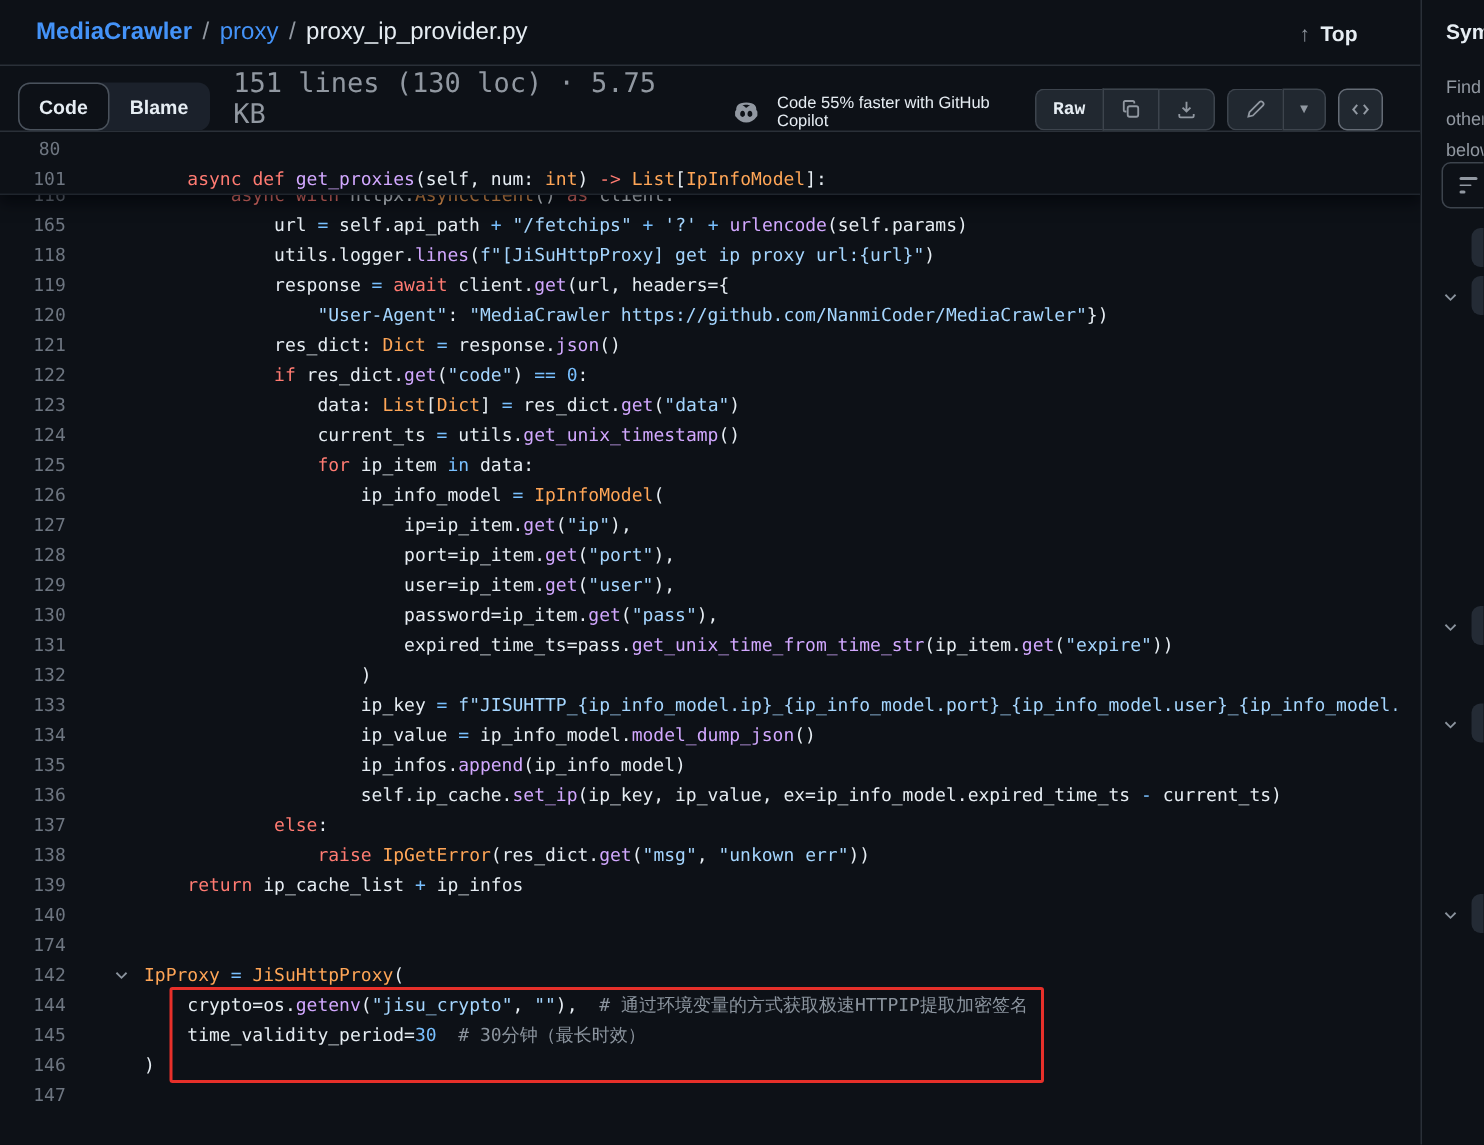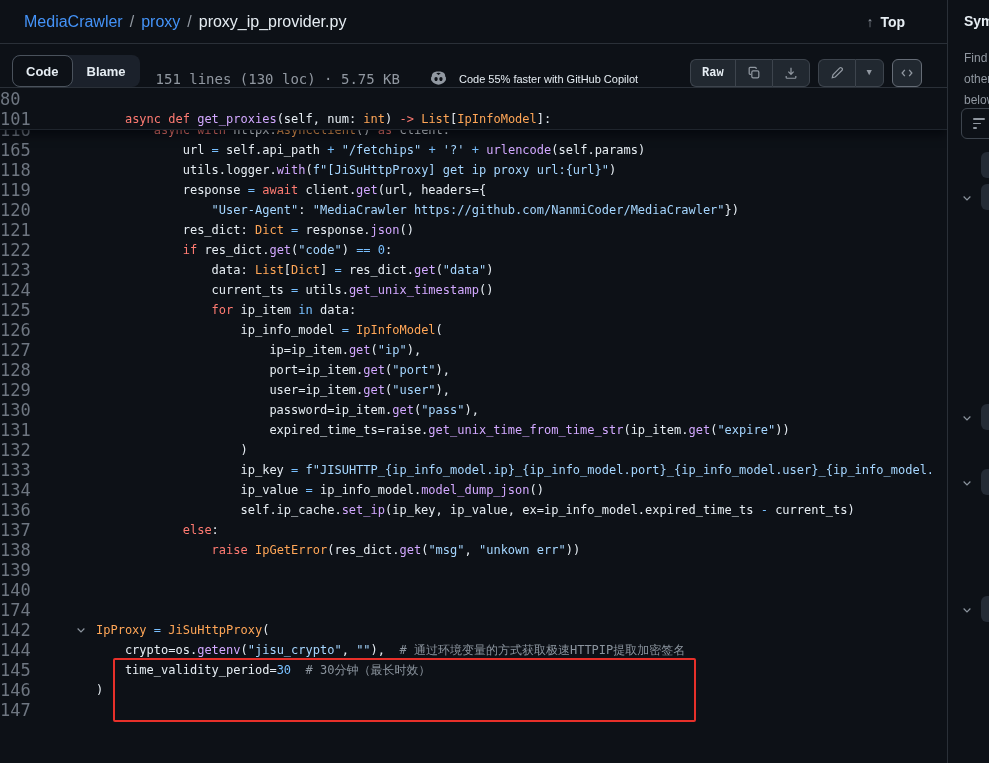--- a/index.html
+++ b/index.html
@@ -10,36 +10,36 @@
   }
   *{box-sizing:border-box}
   html,body{margin:0;padding:0}
   body{width:989px;height:763px;overflow:hidden;background:var(--bg);
        font-family:"Liberation Sans",sans-serif;color:var(--text)}
   .page{position:relative;width:989px;height:763px;display:flex;background:var(--bg)}
   .main{position:relative;width:947px;flex:none;overflow:hidden}
 
   
   .crumb-row{height:43px;display:flex;align-items:center;padding:0 42px 0 24px;font-size:16px}
-  .crumb-repo{color:var(--link);font-weight:400;cursor:pointer}
+  .crumb-repo{color:var(--link);font-weight:700;cursor:pointer}
   .crumb-sep{color:var(--muted);margin:0 7px}
   .crumb-folder{color:var(--link);cursor:pointer}
   .crumb-file{color:var(--text);font-weight:400}
   .top-link{margin-left:auto;display:flex;align-items:center;gap:7px;font-size:14px;font-weight:600;color:var(--text);cursor:pointer}
   .up-arrow{color:var(--muted);font-size:14px}
 
   
   .toolbar{height:45px;border-top:1px solid #2a3038;border-bottom:1px solid #2a3038;
            display:flex;align-items:flex-end;padding:0 25px 0 12px}
   .segmented{display:flex;background:#1b212b;border-radius:8px;height:32px}
   .seg{height:32px;padding:0 13px;font-size:13px;font-weight:600;color:var(--text);
        background:transparent;border:1px solid transparent;border-radius:8px;
        font-family:"Liberation Sans",sans-serif;cursor:pointer}
   .seg.active{background:var(--bg);border-color:#4a525c}
-  .meta{margin-left:16px;font-family:"DejaVu Sans Mono",monospace;font-size:14px;color:var(--muted)}
+  .meta{margin-left:16px;font-family:"DejaVu Sans Mono",monospace;font-size:18px;color:var(--muted)}
   .copilot{display:flex;align-items:center;gap:12px;margin-left:30px;font-size:11px;font-weight:400}
   .copilot svg{flex:none}
   .spacer{flex:1}
   .btn{height:28px;display:flex;align-items:center;justify-content:center;
        background:var(--btnbg);border:1px solid var(--btnbd);color:var(--text);
        font-size:12px;font-weight:600;padding:0 11px;cursor:pointer;
        font-family:Liberation Mono, monospace}
   .btn .ic{display:flex;align-items:center;justify-content:center;color:var(--muted)}
   .btn-group{display:flex}
   .btn-group .btn{border-radius:0;border-right-width:0}
@@ -47,21 +47,21 @@
   .btn-group .btn:last-child{border-radius:0 6px 6px 0;border-right-width:1px}
   .btn-group.single .btn{border-radius:6px}
   .ml8{margin-left:8px}
   .sym-toggle{width:30px;padding:0;border-radius:6px;border-color:#656c76}
 
   
   .code-area{position:absolute;top:89px;left:0;right:0;bottom:0;overflow:hidden;
              font-family:"DejaVu Sans Mono",monospace}
   #code-lines{position:absolute;top:31px;left:0;right:16px}
   .code-row{display:flex;height:20px;line-height:20px;font-size:12px}
-  .ln{width:66px;flex:none;text-align:left;color:var(--lnum);font-size:17px;cursor:pointer}
+  .ln{width:66px;flex:none;text-align:center;color:var(--lnum);font-size:12px;cursor:pointer}
   .fold{width:30px;flex:none;display:flex;align-items:center;justify-content:center}
   .cl{flex:1;white-space:pre;overflow:hidden}
   .tk-k{color:var(--kw)} .tk-v{color:var(--ent)} .tk-f{color:var(--fn)}
   .tk-s{color:var(--str)} .tk-c{color:var(--con)} .tk-p{color:var(--text)}
   .tk-m{color:var(--cmt)}
   .sticky{position:absolute;top:0;left:0;right:0;z-index:3;background:var(--bg);
           border-bottom:1px solid #1f252d;box-shadow:0 5px 9px rgba(1,4,9,.6)}
   .annotation-box{position:absolute;left:113px;top:569px;width:583px;height:64px;
                   border:2px solid var(--ann);border-radius:2px;z-index:4;pointer-events:none}
 
@@ -167,21 +167,21 @@
             <span class="cl"><span class="tk-p">        </span><span class="tk-k">async with</span><span class="tk-p"> httpx.</span><span class="tk-v">AsyncClient</span><span class="tk-p">() </span><span class="tk-k">as</span><span class="tk-p"> client:</span></span>
           </div>
           <div class="code-row">
             <span class="ln">165</span>
             <span class="fold"></span>
             <span class="cl"><span class="tk-p">            url </span><span class="tk-c">=</span><span class="tk-p"> self.api_path </span><span class="tk-c">+</span><span class="tk-p"> </span><span class="tk-s">"/fetchips"</span><span class="tk-p"> </span><span class="tk-c">+</span><span class="tk-p"> </span><span class="tk-s">'?'</span><span class="tk-p"> </span><span class="tk-c">+</span><span class="tk-p"> </span><span class="tk-f">urlencode</span><span class="tk-p">(self.params)</span></span>
           </div>
           <div class="code-row">
             <span class="ln">118</span>
             <span class="fold"></span>
-            <span class="cl"><span class="tk-p">            utils.logger.</span><span class="tk-f">with</span><span class="tk-p">(</span><span class="tk-s">f"[JiSuHttpProxy] get ip proxy url:{url}"</span><span class="tk-p">)</span></span>
+            <span class="cl"><span class="tk-p">            utils.logger.</span><span class="tk-f">lines</span><span class="tk-p">(</span><span class="tk-s">f"[JiSuHttpProxy] get ip proxy url:{url}"</span><span class="tk-p">)</span></span>
           </div>
           <div class="code-row">
             <span class="ln">119</span>
             <span class="fold"></span>
             <span class="cl"><span class="tk-p">            response </span><span class="tk-c">=</span><span class="tk-p"> </span><span class="tk-k">await</span><span class="tk-p"> client.</span><span class="tk-f">get</span><span class="tk-p">(url, headers={</span></span>
           </div>
           <div class="code-row">
             <span class="ln">120</span>
             <span class="fold"></span>
             <span class="cl"><span class="tk-p">                </span><span class="tk-s">"User-Agent"</span><span class="tk-p">: </span><span class="tk-s">"MediaCrawler https://github.com/NanmiCoder/MediaCrawler"</span><span class="tk-p">})</span></span>
@@ -232,55 +232,61 @@
             <span class="cl"><span class="tk-p">                        user=ip_item.</span><span class="tk-f">get</span><span class="tk-p">(</span><span class="tk-s">"user"</span><span class="tk-p">),</span></span>
           </div>
           <div class="code-row">
             <span class="ln">130</span>
             <span class="fold"></span>
             <span class="cl"><span class="tk-p">                        password=ip_item.</span><span class="tk-f">get</span><span class="tk-p">(</span><span class="tk-s">"pass"</span><span class="tk-p">),</span></span>
           </div>
           <div class="code-row">
             <span class="ln">131</span>
             <span class="fold"></span>
-            <span class="cl"><span class="tk-p">                        expired_time_ts=raise.</span><span class="tk-f">get_unix_time_from_time_str</span><span class="tk-p">(ip_item.</span><span class="tk-f">get</span><span class="tk-p">(</span><span class="tk-s">"expire"</span><span class="tk-p">))</span></span>
+            <span class="cl"><span class="tk-p">                        expired_time_ts=pass.</span><span class="tk-f">get_unix_time_from_time_str</span><span class="tk-p">(ip_item.</span><span class="tk-f">get</span><span class="tk-p">(</span><span class="tk-s">"expire"</span><span class="tk-p">))</span></span>
           </div>
           <div class="code-row">
             <span class="ln">132</span>
             <span class="fold"></span>
             <span class="cl"><span class="tk-p">                    )</span></span>
           </div>
           <div class="code-row">
             <span class="ln">133</span>
             <span class="fold"></span>
             <span class="cl"><span class="tk-p">                    ip_key </span><span class="tk-c">=</span><span class="tk-p"> </span><span class="tk-s">f"JISUHTTP_{ip_info_model.ip}_{ip_info_model.port}_{ip_info_model.user}_{ip_info_model.password}"</span></span>
           </div>
           <div class="code-row">
             <span class="ln">134</span>
             <span class="fold"></span>
             <span class="cl"><span class="tk-p">                    ip_value </span><span class="tk-c">=</span><span class="tk-p"> ip_info_model.</span><span class="tk-f">model_dump_json</span><span class="tk-p">()</span></span>
           </div>
           <div class="code-row">
+            <span class="ln">135</span>
+            <span class="fold"></span>
+            <span class="cl"><span class="tk-p">                    ip_infos.</span><span class="tk-f">append</span><span class="tk-p">(ip_info_model)</span></span>
+          </div>
+          <div class="code-row">
             <span class="ln">136</span>
             <span class="fold"></span>
             <span class="cl"><span class="tk-p">                    self.ip_cache.</span><span class="tk-f">set_ip</span><span class="tk-p">(ip_key, ip_value, ex=ip_info_model.expired_time_ts </span><span class="tk-c">-</span><span class="tk-p"> current_ts)</span></span>
           </div>
           <div class="code-row">
             <span class="ln">137</span>
             <span class="fold"></span>
             <span class="cl"><span class="tk-p">            </span><span class="tk-k">else</span><span class="tk-p">:</span></span>
           </div>
           <div class="code-row">
             <span class="ln">138</span>
             <span class="fold"></span>
             <span class="cl"><span class="tk-p">                </span><span class="tk-k">raise</span><span class="tk-p"> </span><span class="tk-v">IpGetError</span><span class="tk-p">(res_dict.</span><span class="tk-f">get</span><span class="tk-p">(</span><span class="tk-s">"msg"</span><span class="tk-p">, </span><span class="tk-s">"unkown err"</span><span class="tk-p">))</span></span>
           </div>
           <div class="code-row">
             <span class="ln">139</span>
             <span class="fold"></span>
+            <span class="cl"><span class="tk-p">    </span><span class="tk-k">return</span><span class="tk-p"> ip_cache_list </span><span class="tk-c">+</span><span class="tk-p"> ip_infos</span></span>
           </div>
           <div class="code-row">
             <span class="ln">140</span>
             <span class="fold"></span>
             <span class="cl"></span>
           </div>
           <div class="code-row">
             <span class="ln">174</span>
             <span class="fold"></span>
             <span class="cl"></span>

